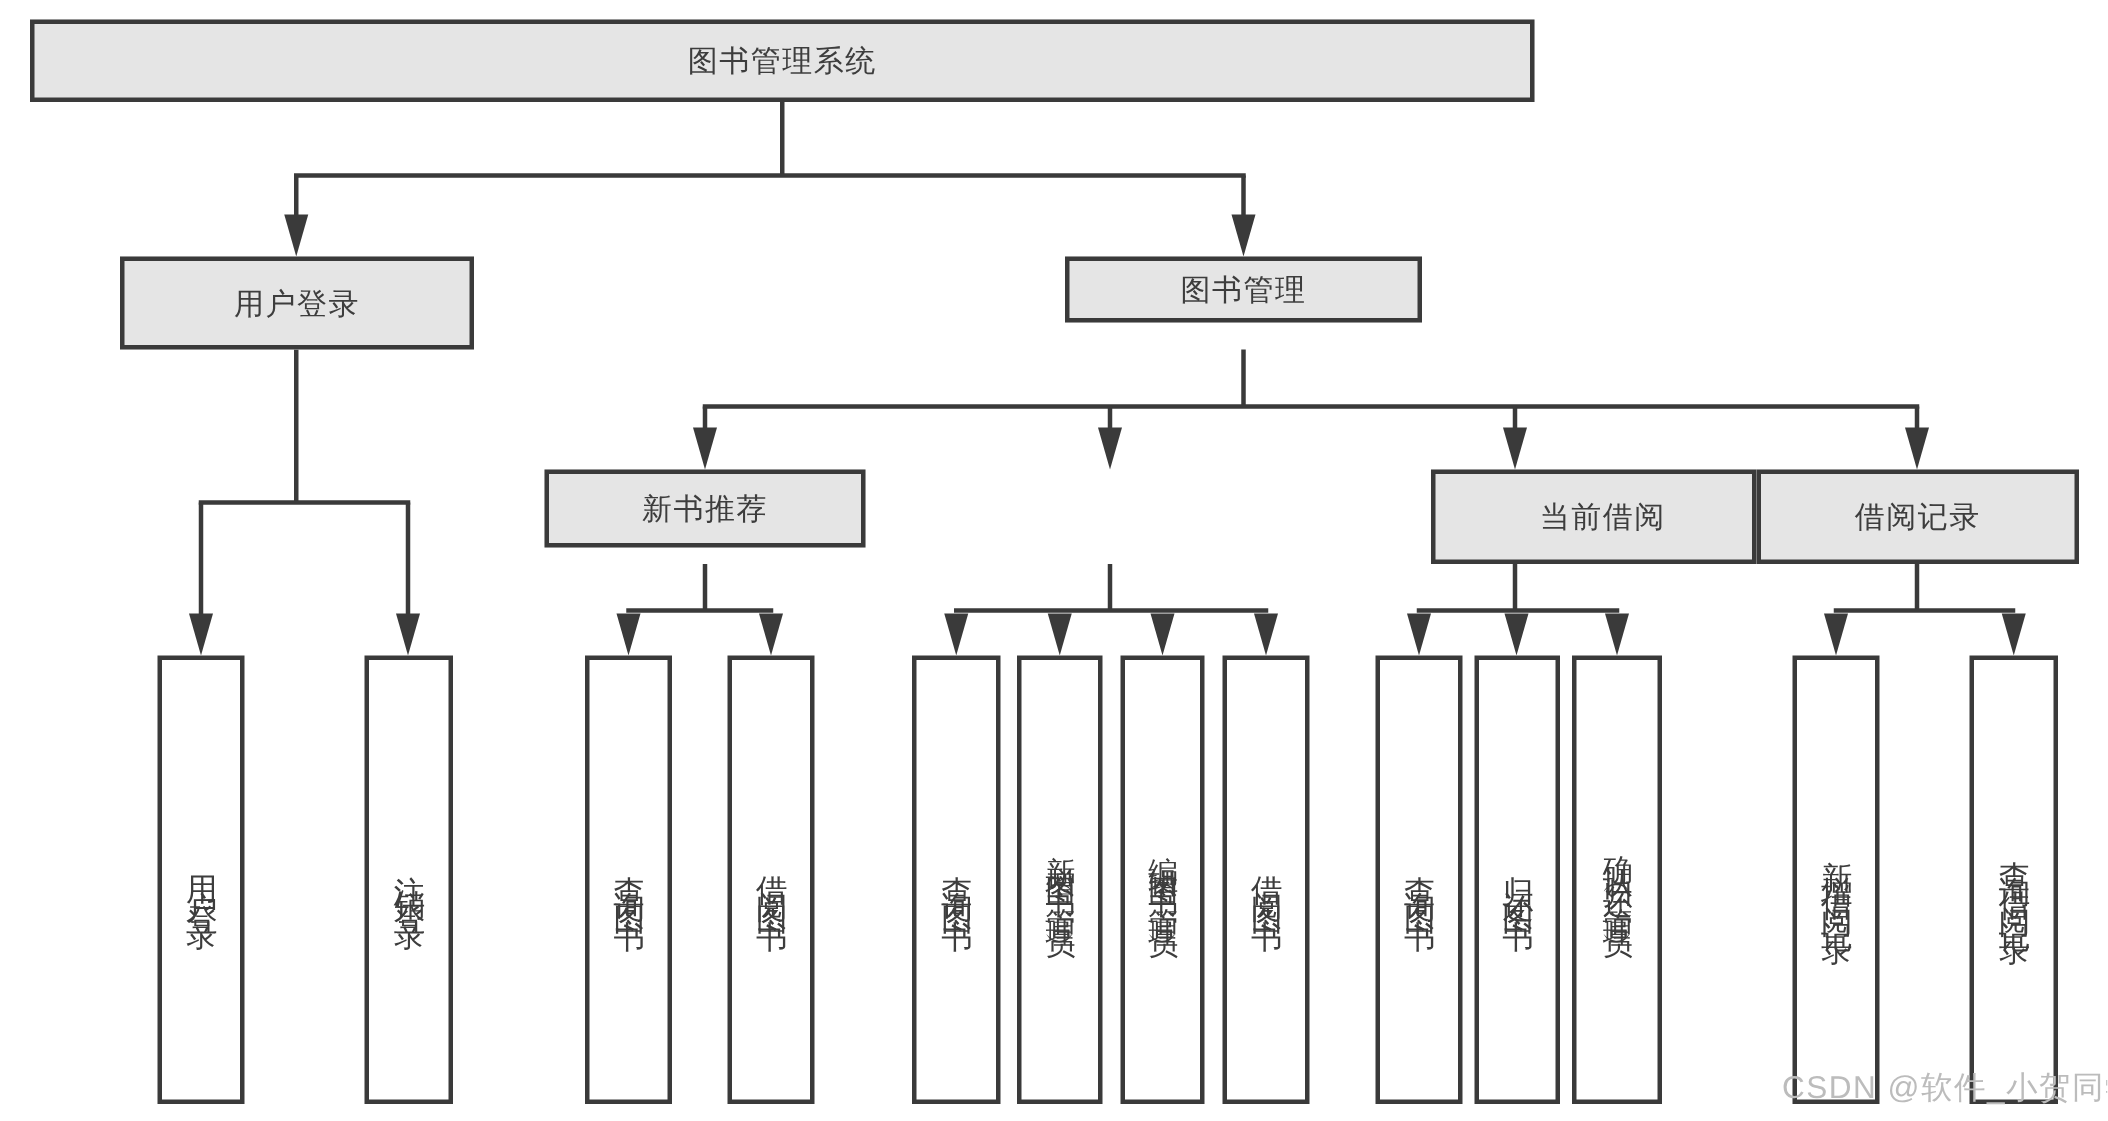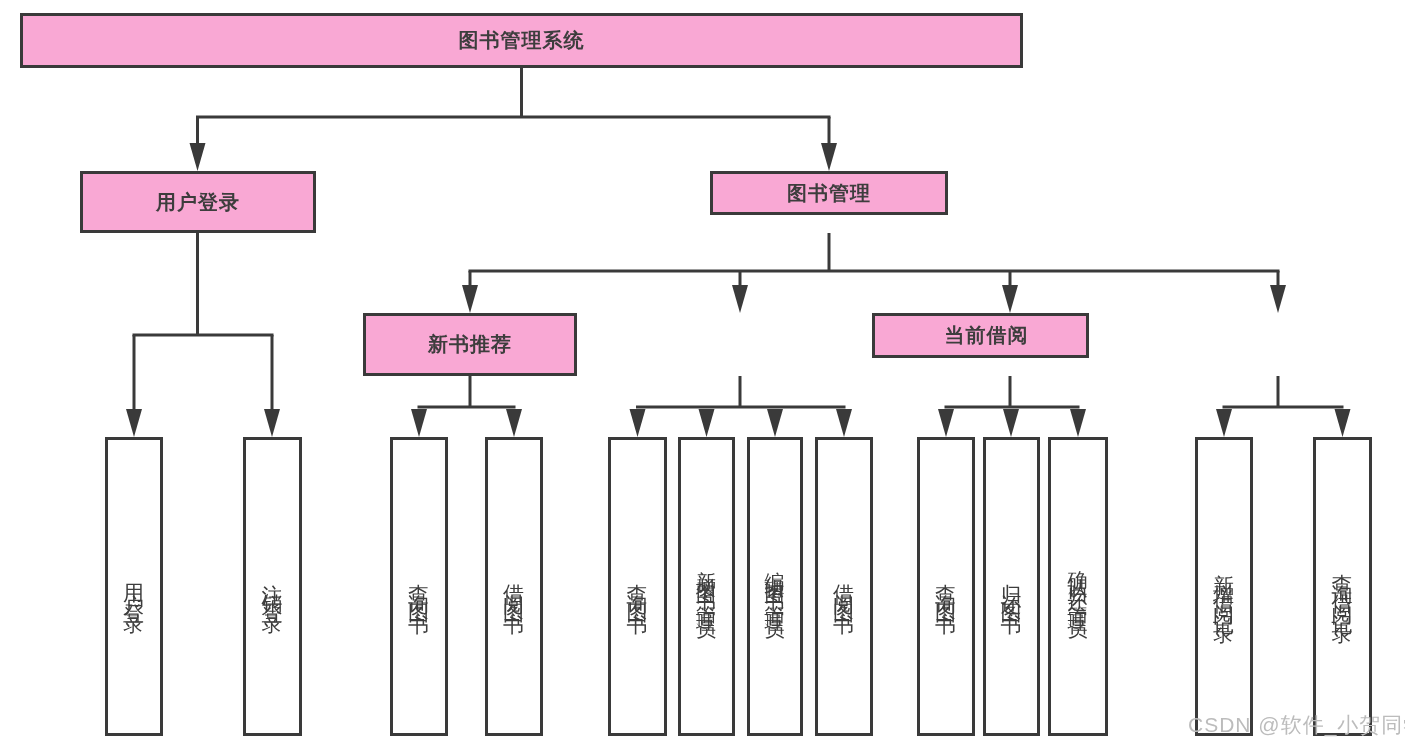--- a/index.html
+++ b/index.html
@@ -8,27 +8,26 @@
     width:1405px; height:747px;
     background:#ffffff;
     font-family:"Liberation Sans","DejaVu Sans",sans-serif;
     overflow:hidden;
   }
   #connectors { position:absolute; left:0; top:0; width:1405px; height:747px; }
   .box {
     position:absolute;
     box-sizing:border-box;
     border:3px solid #3a3a3a;
-    background:#f9a8d4;
+    background:#e5e5e5;
     display:flex; align-items:center; justify-content:center;
     color:#3d3d3d;
     font-size:20px;
     letter-spacing:1px;
     z-index:2;
-    font-weight:bold;
   }
   .vbox {
     position:absolute;
     box-sizing:border-box;
     border:3px solid #3a3a3a;
     background:#ffffff;
     display:flex; align-items:center; justify-content:center;
     color:#3d3d3d;
     font-size:21px;
     writing-mode:vertical-rl;
@@ -37,23 +36,23 @@
     line-height:1;
     top:437px; height:299px;
     z-index:2;
   }
   
   #root       { left:20px;  top:13px;  width:1003px; height:55px; }
   
   #user-login { left:80px;  top:171px; width:236px; height:62px; }
   #book-mgmt  { left:710px; top:171px; width:238px; height:44px; }
   
-  #new-book   { left:363px;  top:313px; width:214px; height:63px; }
+  #new-book   { left:363px;  top:313px; width:214px; height:52px; }
   #borrow     { left:633px;  top:313px; width:214px; height:63px; }
-  #current    { left:872px;  top:313px; width:217px; height:45px;padding-left:12px; }
+  #current    { left:954px;  top:313px; width:217px; height:63px;padding-left:12px; }
   #record     { left:1171px; top:313px; width:215px; height:63px; }
   
   #leaf-user-login { left:105px;  width:58px; }
   #leaf-logout     { left:243px;  width:59px; }
   #leaf-nb-query   { left:390px;  width:58px; }
   #leaf-nb-borrow  { left:485px;  width:58px; }
   #leaf-bw-query   { left:608px;  width:59px; }
   #leaf-bw-add     { left:678px;  width:57px; letter-spacing:7px; font-size:20px; }
   #leaf-bw-edit    { left:747px;  width:56px; letter-spacing:7px; font-size:20px; }
   #leaf-bw-borrow  { left:815px;  width:58px; }
@@ -140,20 +139,21 @@
     </g>
   </svg>
 
   <div class="box" id="root">图书管理系统</div>
 
   <div class="box" id="user-login">用户登录</div>
   <div class="box" id="book-mgmt">图书管理</div>
 
   <div class="box" id="new-book">新书推荐</div>
   <div class="box" id="current">当前借阅</div>
+  <div class="box" id="record">借阅记录</div>
 
   <div class="vbox" id="leaf-user-login">用户登录</div>
   <div class="vbox" id="leaf-logout">注销登录</div>
 
   <div class="vbox" id="leaf-nb-query">查询图书</div>
   <div class="vbox" id="leaf-nb-borrow">借阅图书</div>
 
   <div class="vbox" id="leaf-bw-query">查询图书</div>
   <div class="vbox" id="leaf-bw-add">新增图书（管理员）</div>
   <div class="vbox" id="leaf-bw-edit">编辑图书（管理员）</div>

